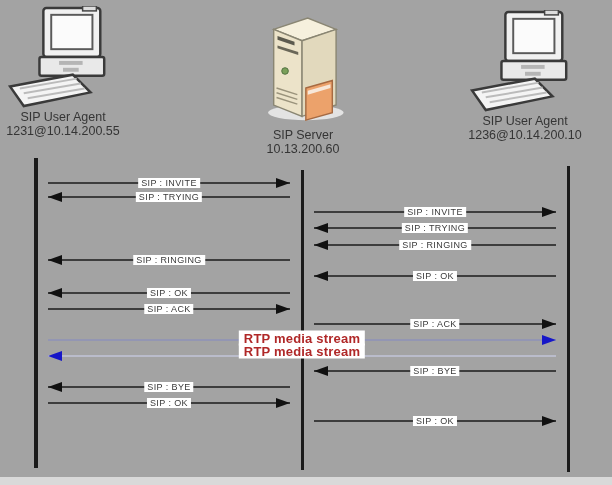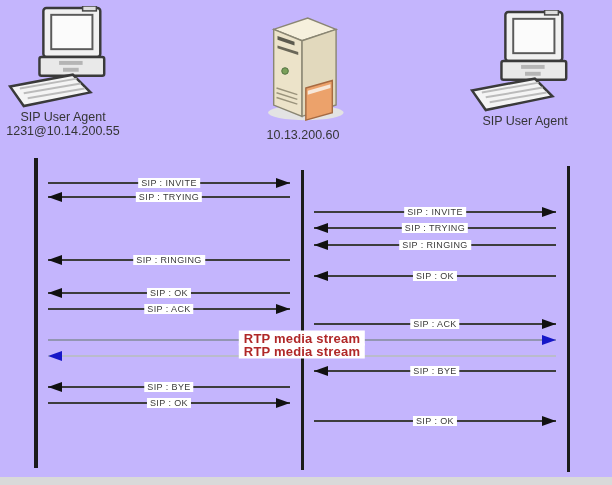--- a/index.html
+++ b/index.html
@@ -1,17 +1,17 @@
 <!DOCTYPE html>
 <html><head>
 <meta charset="utf-8">
 <style>
   html,body { margin:0; padding:0; background:#fff; }
   #stage {
-    position:relative; width:612px; height:485px; background:#c4b5fd;
+    position:relative; width:612px; height:485px; background:#a3a3a3;
     font-family:"Liberation Sans", sans-serif; overflow:hidden;
   }
   .entity { position:absolute; text-align:center; }
   .entity .icon { display:block; margin:0 auto; }
   .entity .ename { font-size:12.5px; color:#353535; line-height:14px; white-space:nowrap; }
   .entity .eaddr { font-size:12.5px; color:#353535; line-height:14px; white-space:nowrap; }
   .lifeline { position:absolute; background:#1b1b1b; }
   .msg-line { position:absolute; height:2px; }
   .arrow { position:absolute; width:0; height:0; border-top:5px solid transparent; border-bottom:5px solid transparent; }
   .arrow.right { border-left:14px solid #111; }
@@ -56,37 +56,39 @@
       <polygon points="54,28 90,16 90,96 54,108" fill="#e2d9bd" stroke="#8a8673" stroke-width="1.5"></polygon>
       <polygon points="28,23 46,29 46,33 28,27" fill="#5c5a4e"></polygon>
       <polygon points="28,33 50,40 50,43 28,36" fill="#6a6758"></polygon>
       <circle cx="36" cy="60" r="3.5" fill="#7aa05a" stroke="#4e6e3e"></circle>
       <line x1="27" y1="78" x2="49" y2="85" stroke="#9a937c" stroke-width="1.5"></line>
       <line x1="27" y1="83" x2="49" y2="90" stroke="#9a937c" stroke-width="1.5"></line>
       <line x1="27" y1="88" x2="49" y2="95" stroke="#9a937c" stroke-width="1.5"></line>
       <polygon points="58,78 86,70 86,104 58,112" fill="#eca26b" stroke="#a66a42" stroke-width="1.5"></polygon>
       <polygon points="60,81 84,74 84,78 60,85" fill="#f7e7d8"></polygon>
     </svg>
+    <div class="ename">SIP Server</div>
     <div class="eaddr">10.13.200.60</div>
   </div>
 
   <div class="entity" style="left:457px; top:10px; width:136px;">
     <svg class="icon" width="118" height="104" viewBox="0 0 120 106">
       <rect x="40" y="2" width="58" height="50" rx="3" fill="#f1f1f1" stroke="#3a3a3a" stroke-width="2.5"></rect>
       <rect x="48" y="9" width="42" height="35" fill="#fbfbfb" stroke="#5a5a5a" stroke-width="2"></rect>
       <rect x="80" y="0" width="14" height="5" fill="#dddddd" stroke="#444444" stroke-width="1.5"></rect>
       <rect x="36" y="52" width="66" height="19" rx="2" fill="#e9e9e9" stroke="#3a3a3a" stroke-width="2.5"></rect>
       <rect x="56" y="56" width="24" height="4" fill="#b5b5b5"></rect>
       <rect x="60" y="63" width="16" height="4" fill="#b5b5b5"></rect>
       <polygon points="6,82 70,70 88,88 20,102" fill="#f4f4f4" stroke="#3a3a3a" stroke-width="2.5"></polygon>
       <line x1="16" y1="84" x2="74" y2="74" stroke="#bbbbbb" stroke-width="2"></line>
       <line x1="20" y1="89" x2="78" y2="79" stroke="#bbbbbb" stroke-width="2"></line>
       <line x1="24" y1="94" x2="82" y2="84" stroke="#bbbbbb" stroke-width="2"></line>
     </svg>
     <div class="ename">SIP User Agent</div>
+    <div class="eaddr">1236@10.14.200.10</div>
   </div>
 
   <div id="msg-layer">
       <div class="lifeline" style="left: 34px; top: 158px; width: 4px; height: 310px; background: rgb(27, 27, 27);"></div>
       <div class="lifeline" style="left: 300.5px; top: 170px; width: 3px; height: 300px; background: rgb(27, 27, 27);"></div>
       <div class="lifeline" style="left: 566.5px; top: 166px; width: 3px; height: 306px; background: rgb(27, 27, 27);"></div>
       <div class="msg-line" style="left: 48px; top: 182px; width: 242px; background: rgb(61, 61, 61);"></div>
       <div class="arrow right" style="top: 178px; left: 276px; border-left-color: rgb(17, 17, 17);"></div>
       <span class="msg-label" style="left: 169px; top: 183px;">SIP : INVITE</span>
       <div class="msg-line" style="left: 48px; top: 196px; width: 242px; background: rgb(61, 61, 61);"></div>

